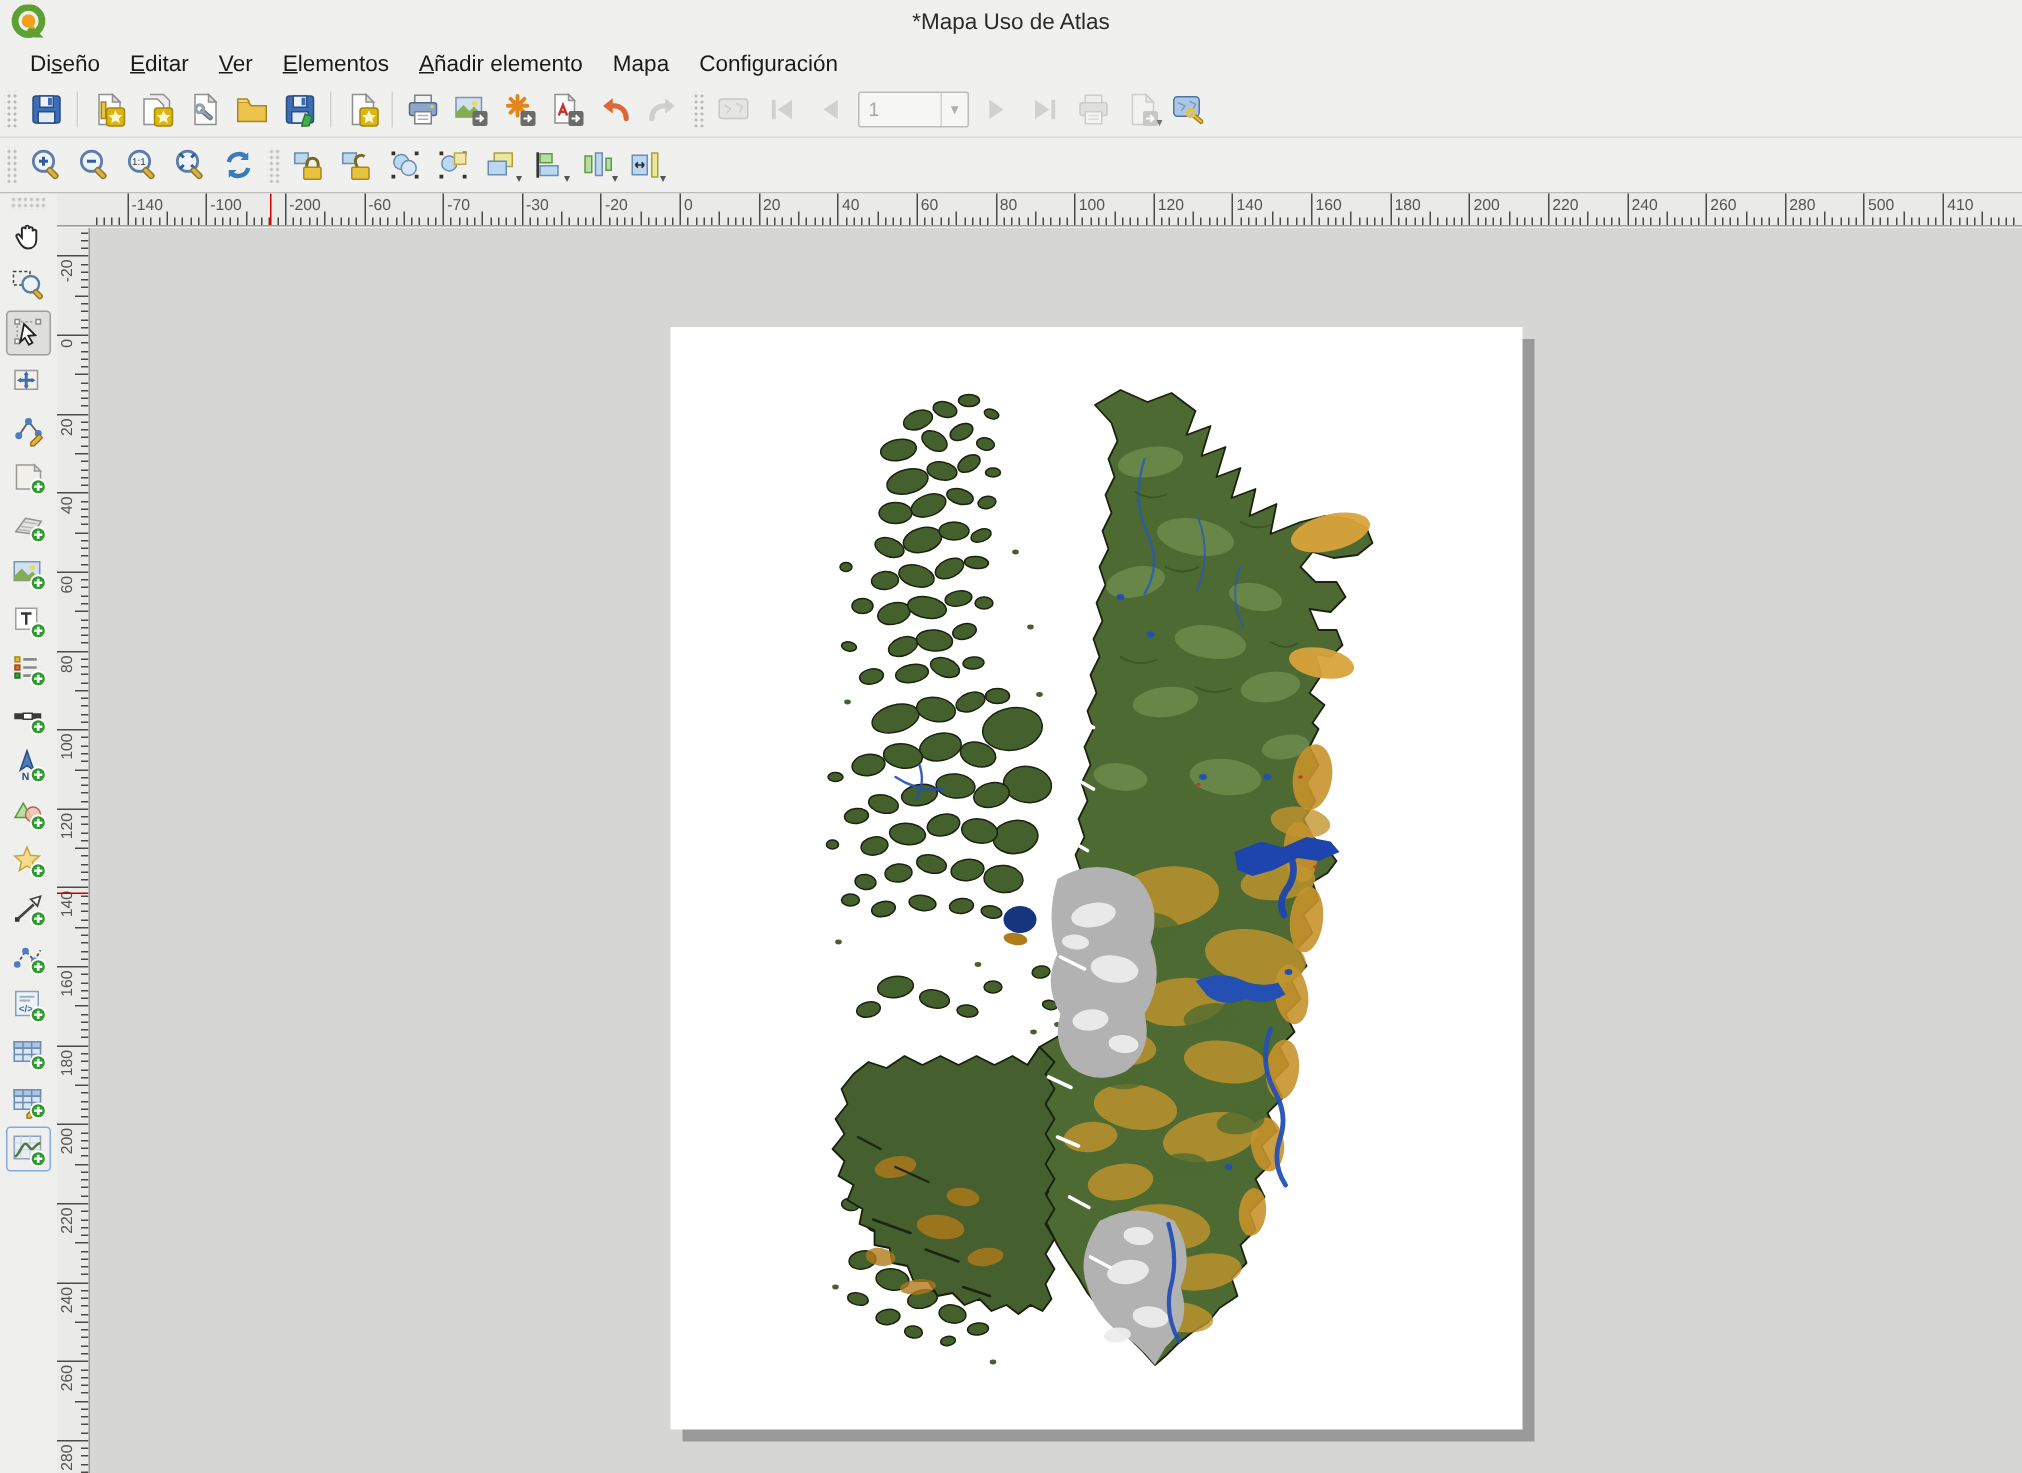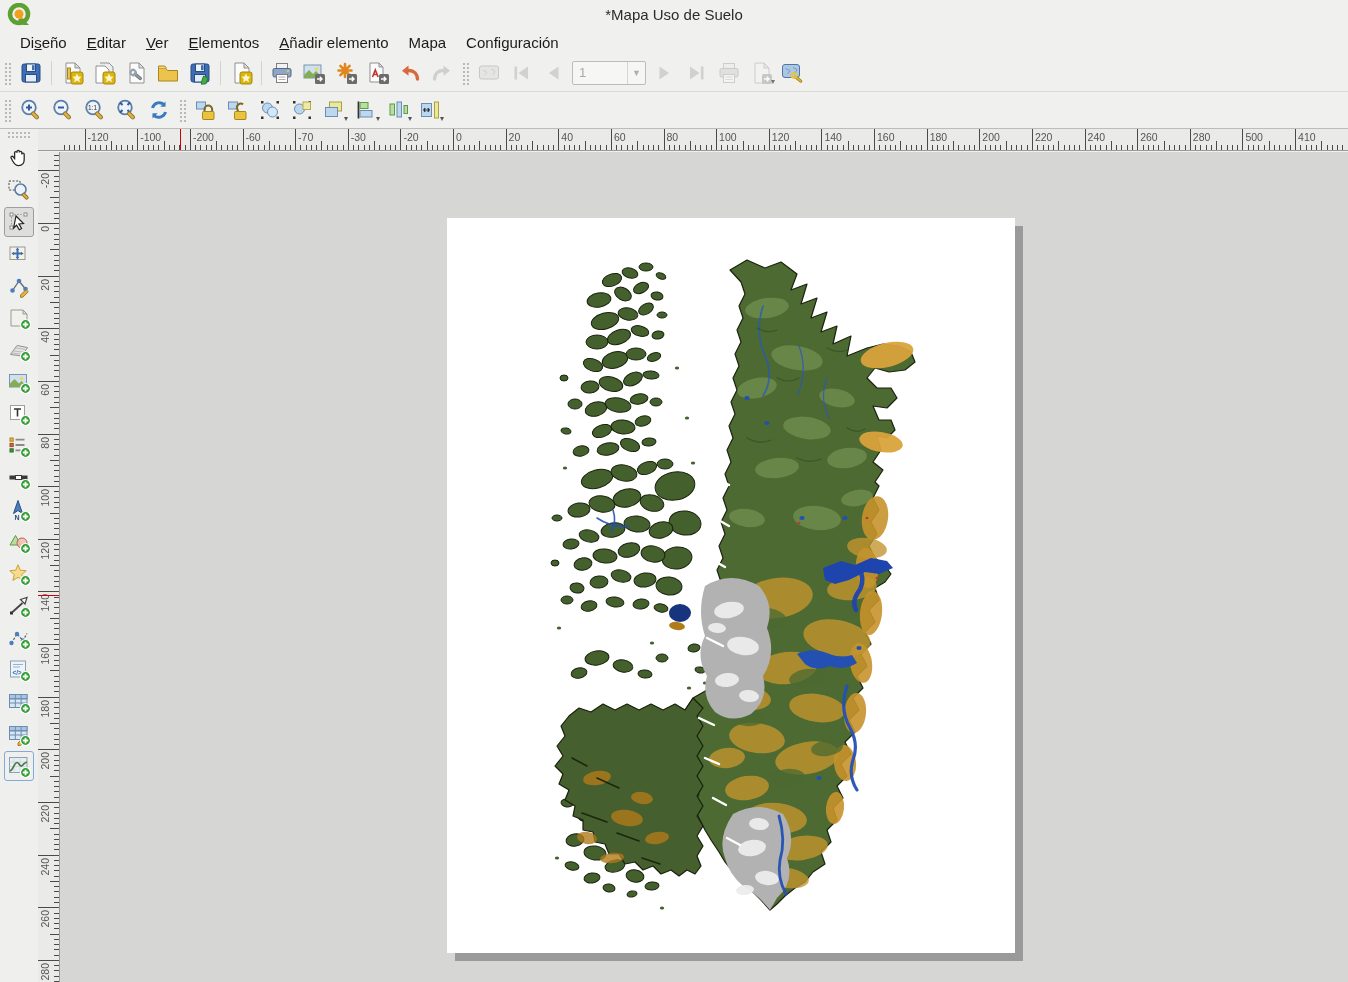--- a/index.html
+++ b/index.html
@@ -70,21 +70,21 @@
 </head>
 <body>
 
 <div class="titlebar">
   <svg class="logo" viewBox="0 0 24 24">
     <circle cx="12" cy="11" r="9" fill="none" stroke="#5da033" stroke-width="4.5"></circle>
     <path d="M14 14 L22 22 L16 22 L11 17 Z" fill="#5da033"></path>
     <circle cx="12" cy="11" r="4.5" fill="#f0a01e"></circle>
     <path d="M13.5 12.5 L17 16 L13 16 L11 14 Z" fill="#f0a01e"></path>
   </svg>
-  <div class="title">*Mapa Uso de Suelo</div>
+  <div class="title">*Mapa Uso de Atlas</div>
 </div>
 
 <div class="menubar" id="menubar">
     <div class="menu-item">Di<u>s</u>eño</div>
     <div class="menu-item"><u>E</u>ditar</div>
     <div class="menu-item"><u>V</u>er</div>
     <div class="menu-item"><u>E</u>lementos</div>
     <div class="menu-item"><u>A</u>ñadir elemento</div>
     <div class="menu-item">Mapa</div>
     <div class="menu-item">Configuración</div>
@@ -555,21 +555,21 @@
       </svg>
     </div>
   </div>
 <div class="corner"></div>
 <div class="hruler" id="hruler">
     <div class="tick" style="left: 3.5px; width: 1px; bottom: 0px; height: 5px;"></div>
     <div class="tick" style="left: 8.8px; width: 1px; bottom: 0px; height: 5px;"></div>
     <div class="tick" style="left: 14.1px; width: 1px; bottom: 0px; height: 5px;"></div>
     <div class="tick" style="left: 19.3px; width: 1px; bottom: 0px; height: 5px;"></div>
     <div class="tick" style="left: 24.6px; width: 1px; bottom: 0px; height: 22px;"></div>
-    <div class="rlabel" style="left: 27.6px; top: 2px;">-120</div>
+    <div class="rlabel" style="left: 27.6px; top: 2px;">-140</div>
     <div class="tick" style="left: 29.9px; width: 1px; bottom: 0px; height: 5px;"></div>
     <div class="tick" style="left: 35.1px; width: 1px; bottom: 0px; height: 5px;"></div>
     <div class="tick" style="left: 40.4px; width: 1px; bottom: 0px; height: 5px;"></div>
     <div class="tick" style="left: 45.6px; width: 1px; bottom: 0px; height: 5px;"></div>
     <div class="tick" style="left: 50.9px; width: 1px; bottom: 0px; height: 9px;"></div>
     <div class="tick" style="left: 56.2px; width: 1px; bottom: 0px; height: 5px;"></div>
     <div class="tick" style="left: 61.4px; width: 1px; bottom: 0px; height: 5px;"></div>
     <div class="tick" style="left: 66.7px; width: 1px; bottom: 0px; height: 5px;"></div>
     <div class="tick" style="left: 72px; width: 1px; bottom: 0px; height: 5px;"></div>
     <div class="tick" style="left: 77.2px; width: 1px; bottom: 0px; height: 22px;"></div>

